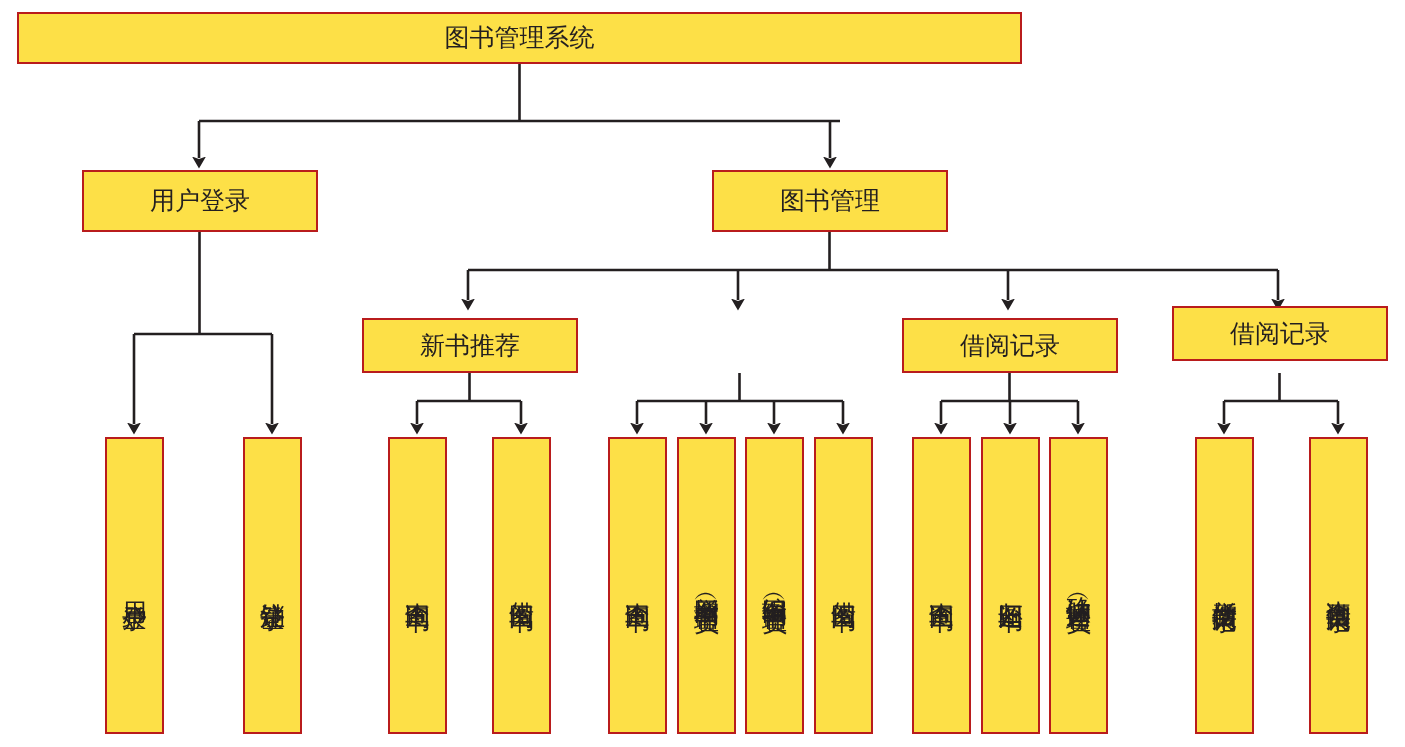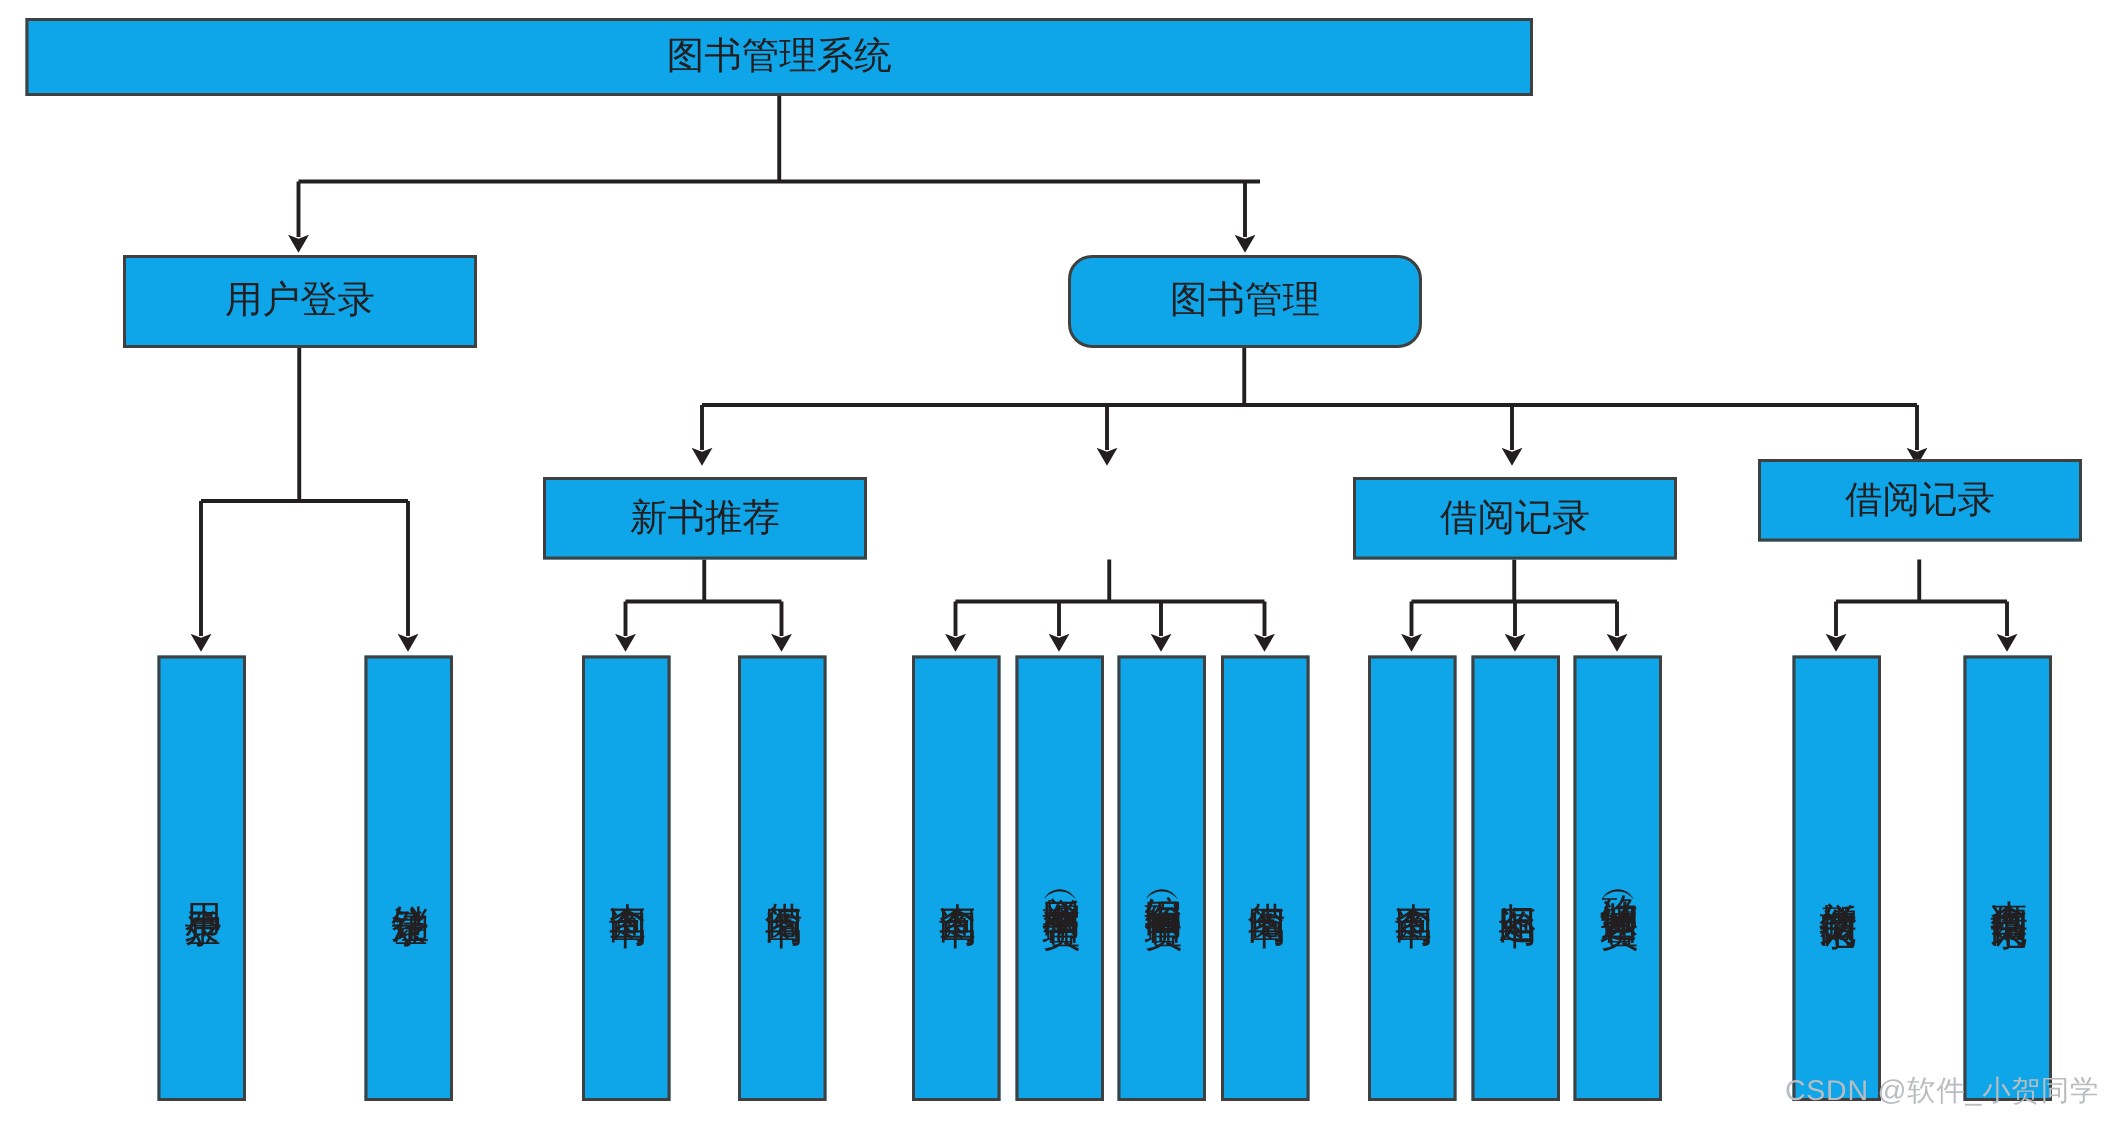--- a/index.html
+++ b/index.html
@@ -20,22 +20,22 @@
   #wires {
     position: absolute;
     left: 0;
     top: 0;
     width: 1405px;
     height: 747px;
   }
   .node {
     position: absolute;
     box-sizing: border-box;
-    background: #0ea5e9;
-    border: 2px solid #404040;
+    background: #fde047;
+    border: 2px solid #b91c1c;
     display: flex;
     align-items: center;
     justify-content: center;
   }
   .node .label {
     color: #231f20;
     text-align: center;
     line-height: 1.18;
     white-space: nowrap;
   }
@@ -121,21 +121,21 @@
     </g>
   </svg>
 
   <div class="node root horiz" style="left:17px; top:12px; width:1005px; height:52px;">
     <span class="label">图书管理系统</span>
   </div>
 
   <div class="node horiz" style="left:82px; top:170px; width:236px; height:62px;">
     <span class="label">用户登录</span>
   </div>
-  <div class="node horiz" style="left:712px; top:170px; width:236px; height:62px;border-radius:16px;">
+  <div class="node horiz" style="left:712px; top:170px; width:236px; height:62px;">
     <span class="label">图书管理</span>
   </div>
 
   <div class="node horiz" style="left:362px; top:318px; width:216px; height:55px;">
     <span class="label">新书推荐</span>
   </div>
   <div class="node horiz" style="left:902px; top:318px; width:216px; height:55px;">
     <span class="label">借阅记录</span>
   </div>
   <div class="node horiz" style="left:1172px; top:306px; width:216px; height:55px;">
@@ -179,15 +179,14 @@
     <span class="label">确认归还（管理员）</span>
   </div>
 
   <div class="node vert" style="left:1195px; top:437px; width:59px; height:297px;">
     <span class="label">新增借阅记录</span>
   </div>
   <div class="node vert" style="left:1309px; top:437px; width:59px; height:297px;">
     <span class="label">查询借阅记录</span>
   </div>
 
-  <div id="watermark" style="left:1190px; top:714px;">CSDN @软件_小贺同学</div>
 
 </div>
 
 </body></html>

